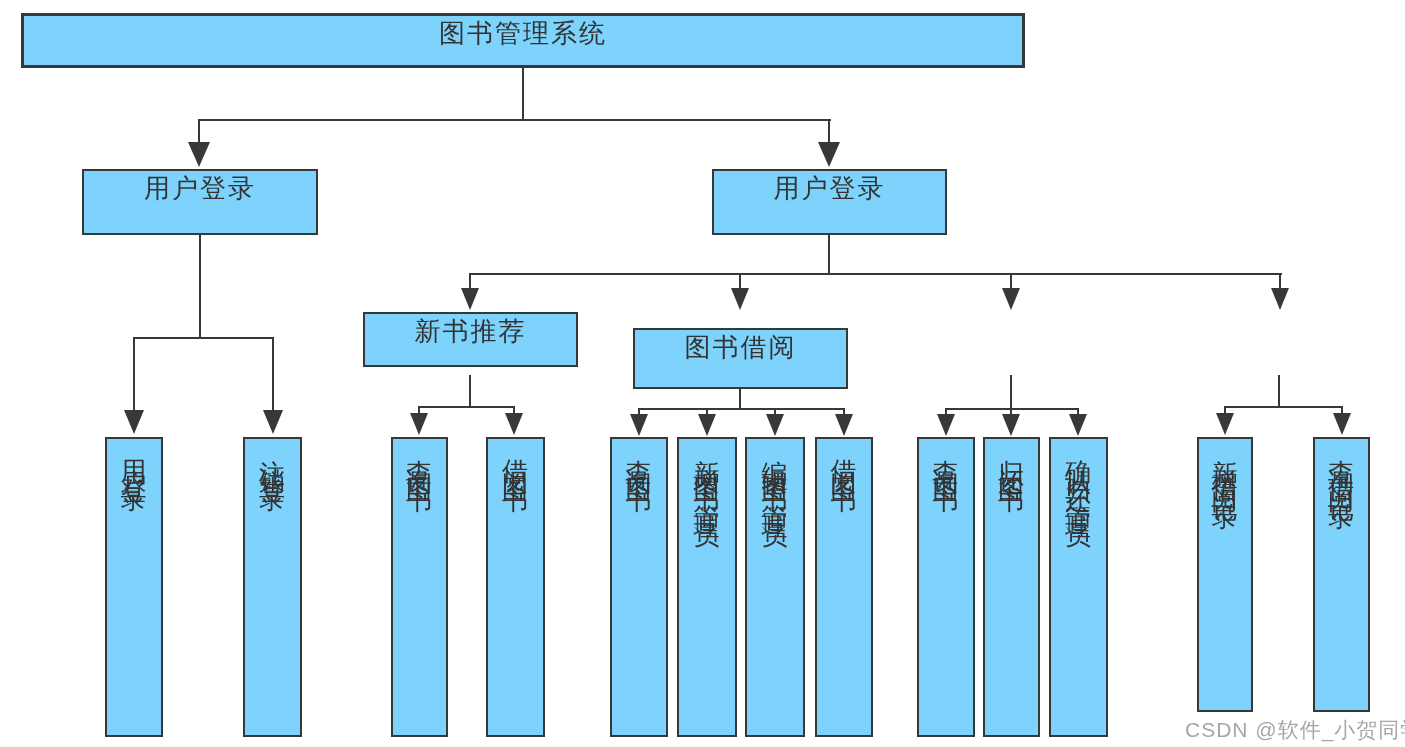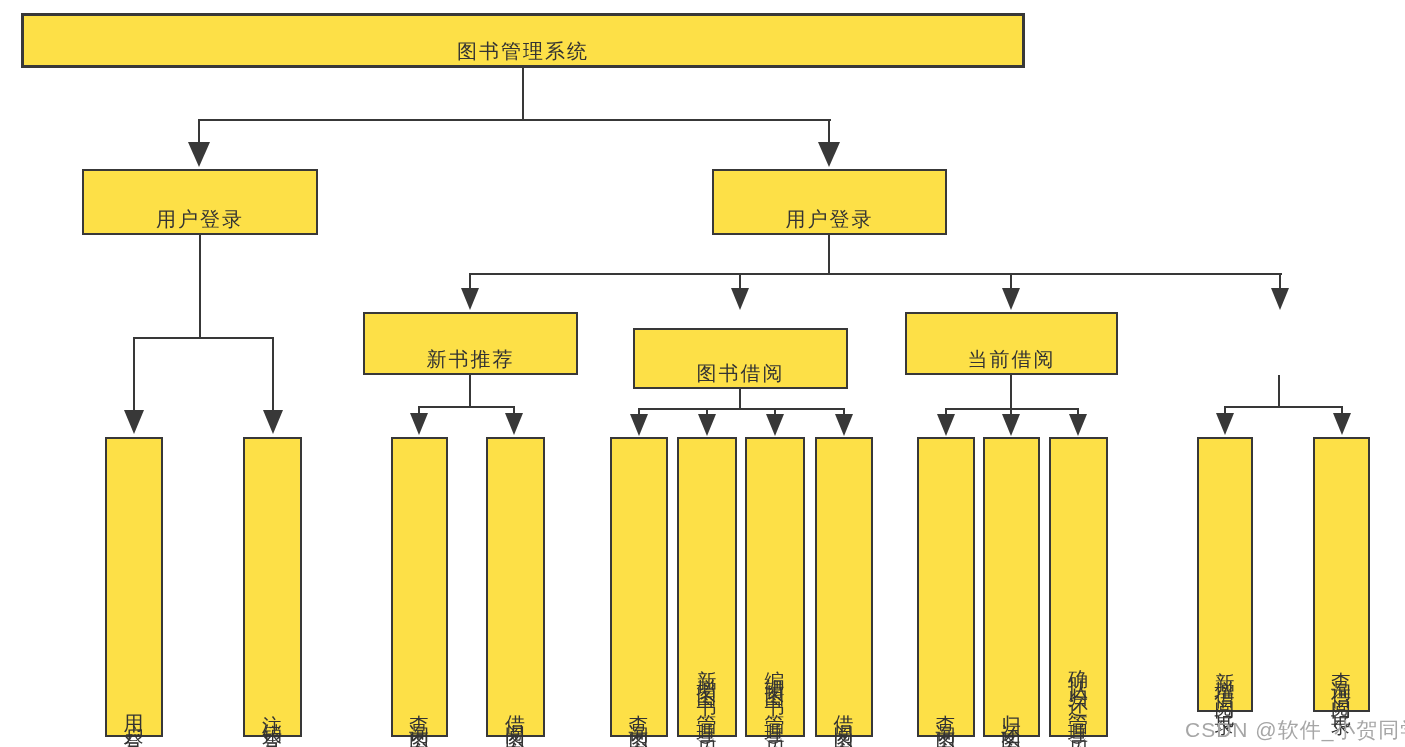--- a/index.html
+++ b/index.html
@@ -3,22 +3,22 @@
 <meta charset="utf-8">
 <style>
   html,body{margin:0;padding:0;background:#fff;}
   .stage{
     position:relative;width:1405px;height:747px;background:var(--background,#ffffff);
     font-family:"Liberation Sans","DejaVu Sans",sans-serif;color:var(--text,#333);
     overflow:hidden;
   }
   .box{
     position:absolute;box-sizing:border-box;border:2px solid var(--line,#383838);
-    background:#fde047;display:flex;align-items:flex-end;justify-content:center;
-    font-size:20px;letter-spacing:2px;color:var(--text,#333);z-index:2;
+    background:#7dd3fc;display:flex;align-items:flex-start;justify-content:center;
+    font-size:26px;letter-spacing:2px;color:var(--text,#333);z-index:2;
   }
   .root{border-width:3px;}
   .vtext{
     writing-mode:vertical-lr;text-orientation:upright;letter-spacing:9px;
     line-height:1;white-space:nowrap;
   }
   .vline,.hline{position:absolute;background:var(--line,#383838);z-index:1;}
   .arrow{position:absolute;width:0;height:0;border-style:solid;z-index:1;
     border-color:var(--line,#383838) transparent transparent transparent;}
   .arrow-xl{border-width:25px 11px 0 11px;}
@@ -95,28 +95,25 @@
     <span>图书管理系统</span>
   </div>
 
   <div class="box" style="left:82px;top:169px;width:236px;height:66px">
     <span>用户登录</span>
   </div>
   <div class="box" style="left:712px;top:169px;width:235px;height:66px">
     <span>用户登录</span>
   </div>
 
-  <div class="box" style="left:363px;top:312px;width:215px;height:63px">
+  <div class="box" style="left:363px;top:312px;width:215px;height:55px">
     <span>新书推荐</span>
   </div>
   <div class="box" style="left:633px;top:328px;width:215px;height:61px">
     <span>图书借阅</span>
-  </div>
-  <div class="box" style="left:905px;top:312px;width:213px;height:63px">
-    <span>当前借阅</span>
   </div>
 
   <div class="box" style="left:105px;top:437px;width:58px;height:300px">
     <span class="vtext">用户登录</span>
   </div>
   <div class="box" style="left:243px;top:437px;width:59px;height:300px">
     <span class="vtext">注销登录</span>
   </div>
 
   <div class="box" style="left:391px;top:437px;width:57px;height:300px">

